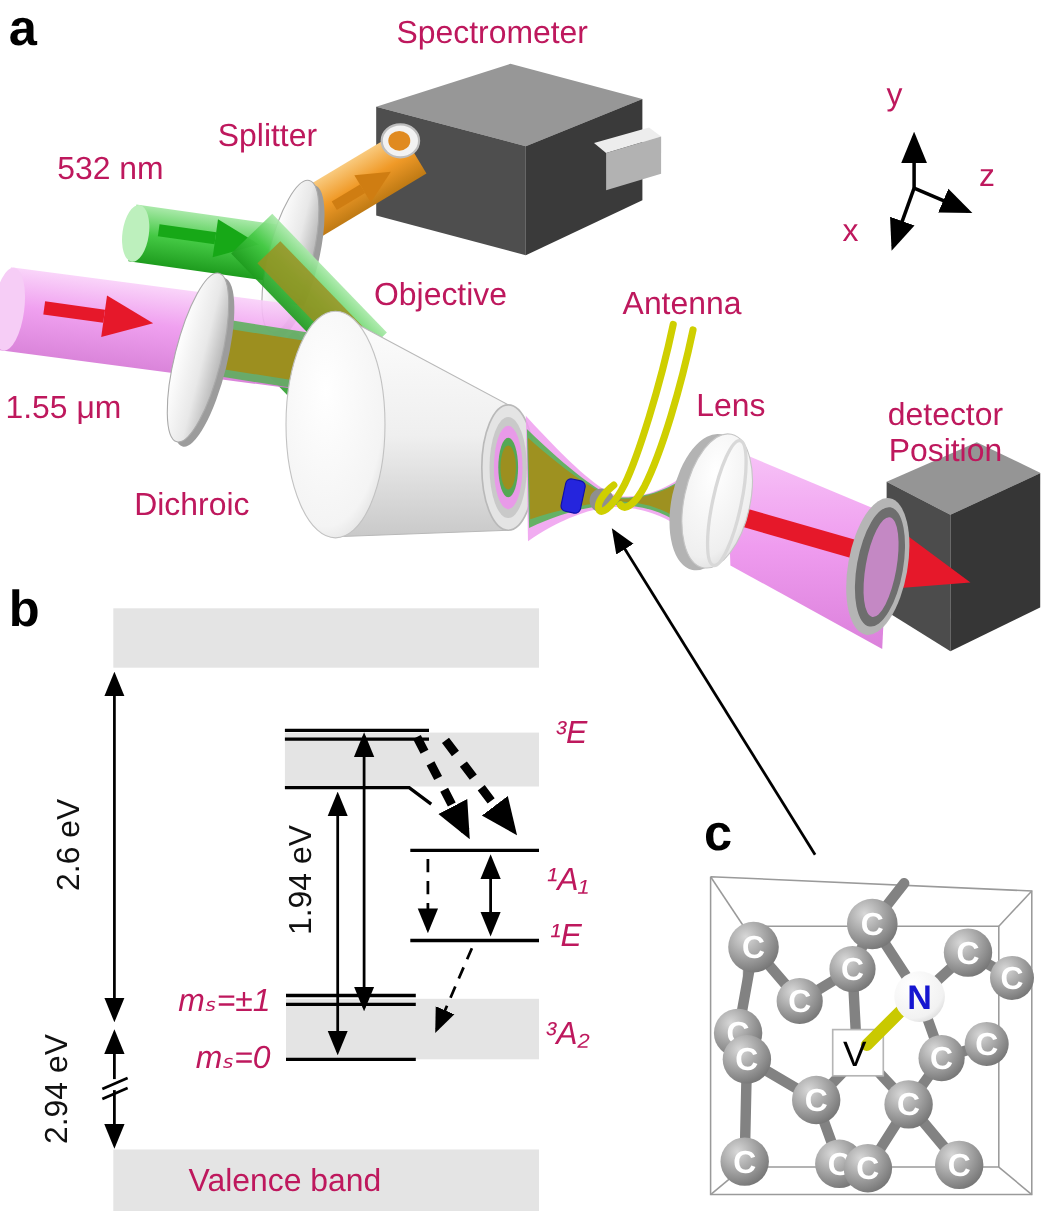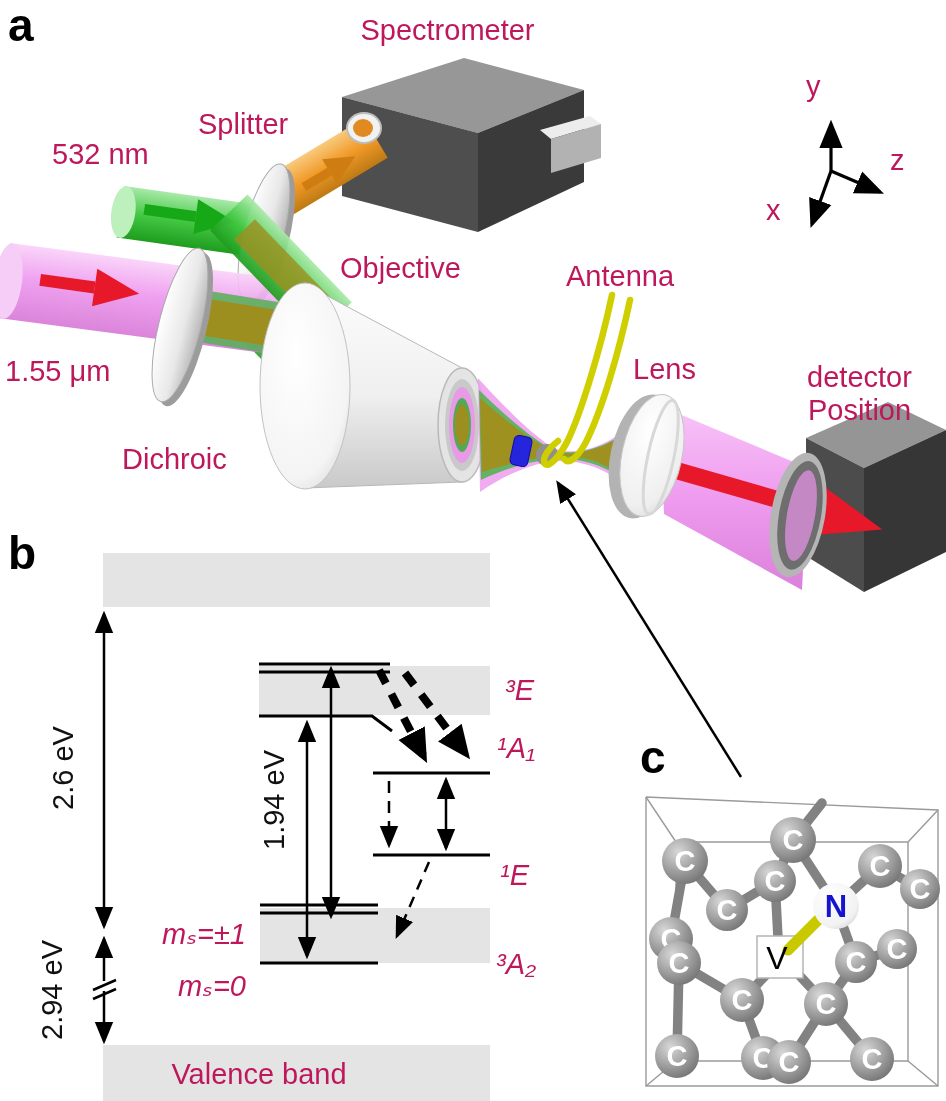--- a/index.html
+++ b/index.html
@@ -4,21 +4,21 @@
 <style>
   html,body{margin:0;padding:0;background:#fff;}
   #fig{position:relative;width:946px;height:1101px;background:#fff;overflow:hidden;
        font-family:"Liberation Sans","DejaVu Sans",sans-serif;color:#111;}
   #gfx{position:absolute;left:0;top:0;}
   .lbl{position:absolute;font-size:29px;line-height:33px;white-space:nowrap;color:#be185d;}
   .panel-letter{position:absolute;font-size:46px;font-weight:bold;line-height:46px;color:#000;}
   .vlbl{position:absolute;font-size:29px;white-space:nowrap;transform:translate(-50%,-50%) rotate(-90deg);}
   .ctr{text-align:center;}
   .rt{text-align:right;}
-  .it{font-style:italic;margin-top:24px;}
+  .it{font-style:italic;}
   .blk{display:block;}
 </style>
 </head>
 <body>
 
 <div id="fig">
 
 <svg id="gfx" width="946" height="1101" viewBox="0 0 946 1101">
   <defs>
     <marker id="ah" viewBox="0 0 10 10" refX="8.5" refY="5" markerWidth="9" markerHeight="9" orient="auto-start-reverse" markerUnits="strokeWidth">
@@ -375,19 +375,19 @@
 </div>
 <div class="lbl" style="left:806px;top:70px;">y</div>
 <div class="lbl" style="left:890px;top:144px;">z</div>
 <div class="lbl" style="left:766px;top:194px;">x</div>
 
 <div class="lbl ctr" style="left:103px;top:1058px;width:312px;">Valence band</div>
 <div class="vlbl" style="left:63px;top:768px;">2.6 eV</div>
 <div class="vlbl" style="left:274px;top:800px;">1.94 eV</div>
 <div class="vlbl" style="left:52px;top:990px;">2.94 eV</div>
 <div class="lbl it" style="left:505px;top:650px;">³E</div>
-<div class="lbl it" style="left:497px;top:708px;text-align:right;">¹A₁</div>
+<div class="lbl it" style="left:497px;top:784px;text-align:right;">¹A₁</div>
 <div class="lbl it" style="left:500px;top:835px;">¹E</div>
 <div class="lbl it" style="left:496px;top:924px;">³A₂</div>
 <div class="lbl it rt" style="left:130px;top:894px;width:116px;">mₛ=±1</div>
 <div class="lbl it rt" style="left:130px;top:946px;width:116px;">mₛ=0</div>
 
 </div>
 
 </body></html>

